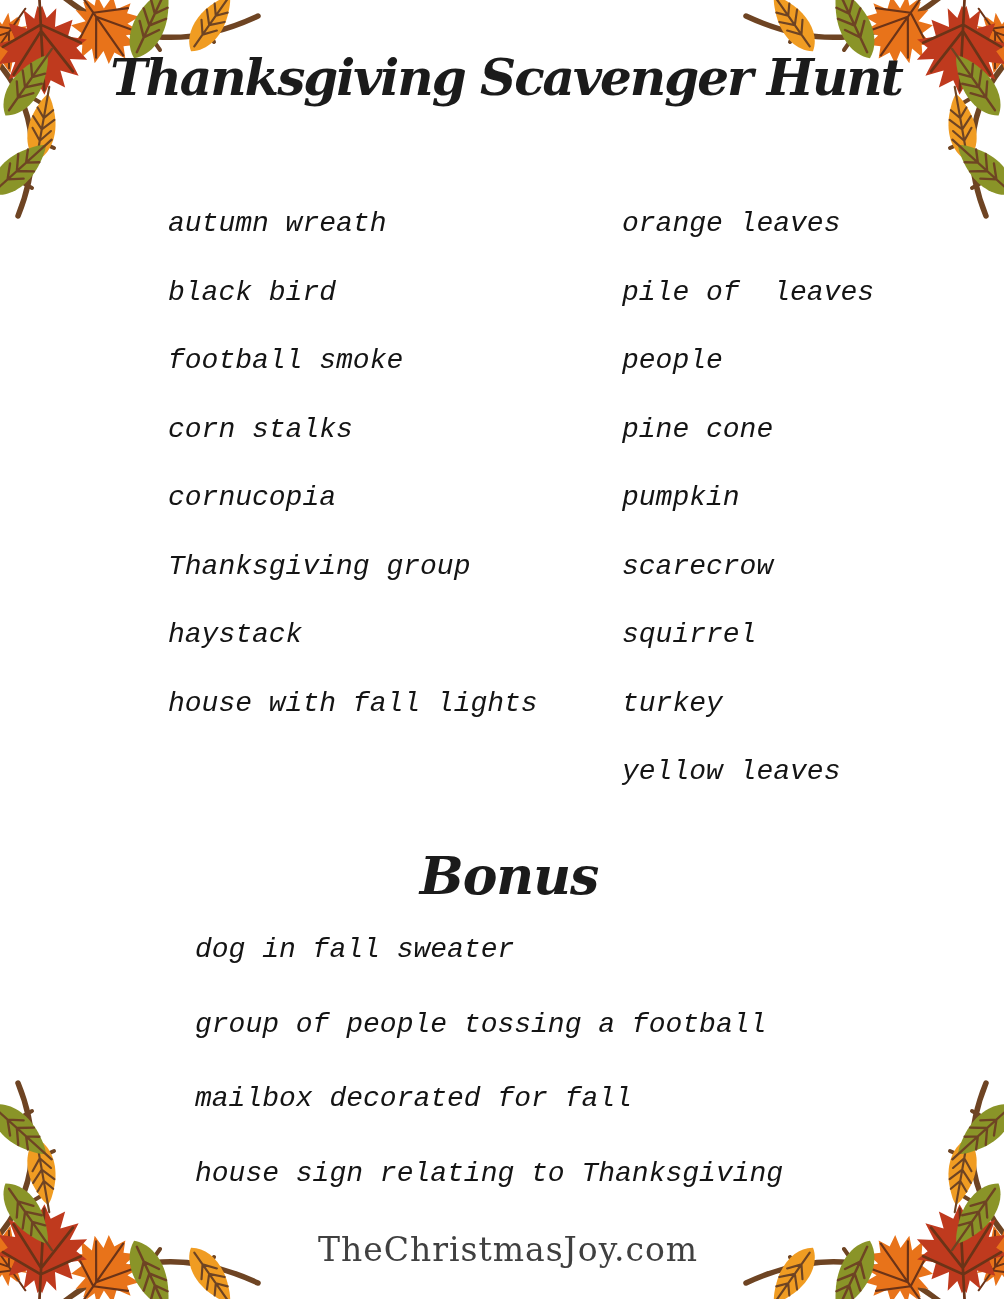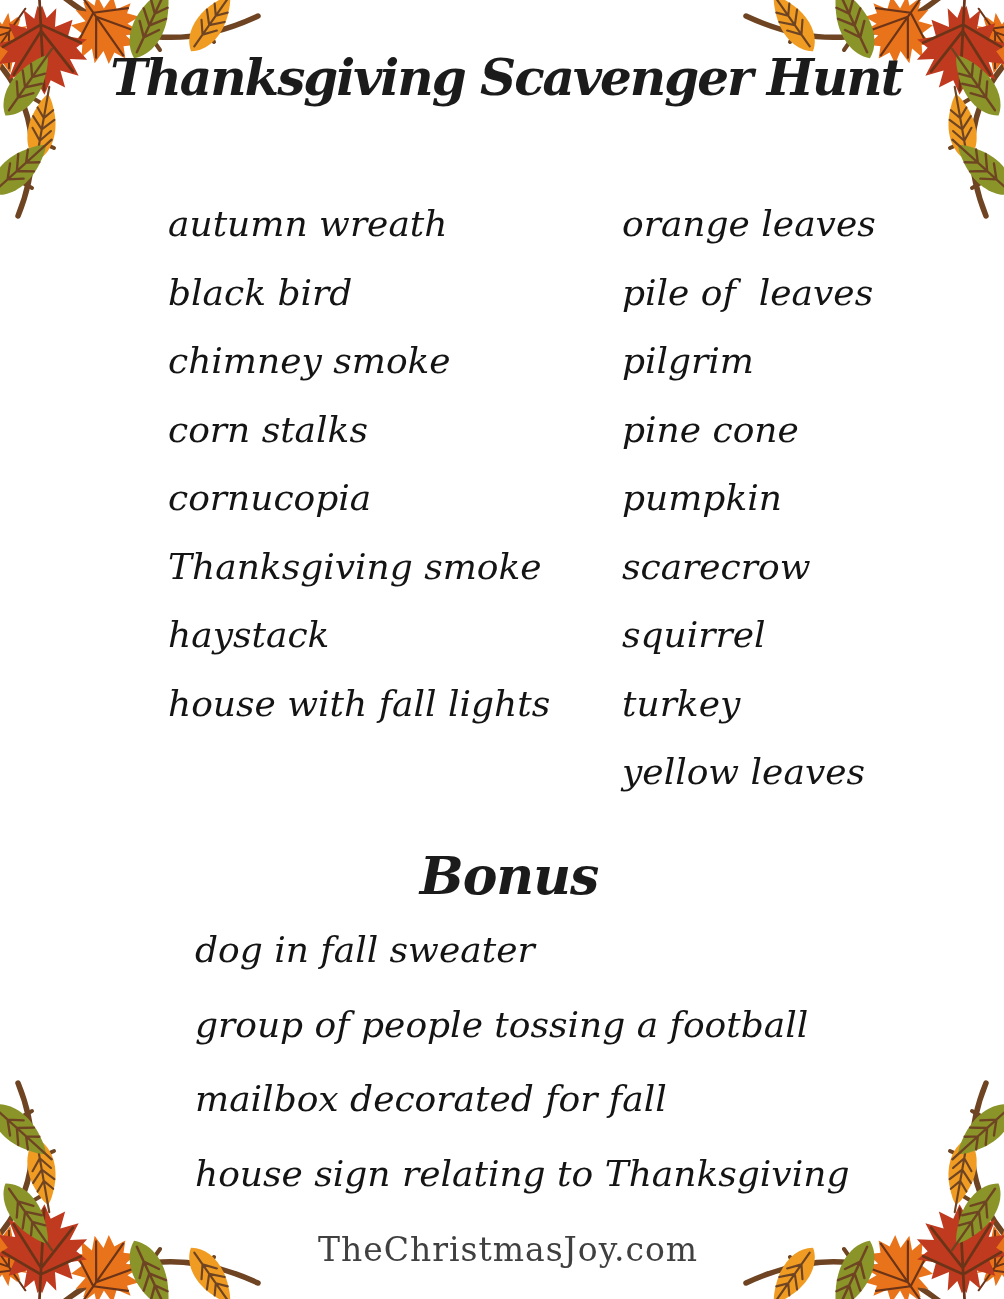--- a/index.html
+++ b/index.html
@@ -25,24 +25,25 @@
     text-align:center;
     font-style:italic;font-weight:bold;
     font-size:50px;letter-spacing:-2px;
     color:#1b1b1b;
   }
   .columns{position:absolute;top:190px;left:168px;display:flex;}
   .col{display:flex;flex-direction:column;}
   .col.left{width:454px;}
   .item{
     font-style:italic;
-    font-size:36px;
+    font-size:28px;
     line-height:68.5px;
     color:#141414;
     white-space:pre;
+    font-family:Liberation Mono, monospace;
   }
   .bonus-heading{
     position:absolute;top:838px;left:0;width:100%;margin:7px;
     text-align:center;
     font-style:italic;font-weight:bold;
     font-size:52px;letter-spacing:-1px;
     color:#1b1b1b;
   }
   .bonus-list{position:absolute;top:916px;left:195px;display:flex;flex-direction:column;gap:6px;}
   .footer{
@@ -105,31 +106,31 @@
         <use href="#leafCluster"></use>
       </svg>
   </div>
 
   <h1 class="title">Thanksgiving Scavenger Hunt</h1>
 
   <div class="columns">
     <div class="col left">
       <div class="item">autumn wreath</div>
       <div class="item">black bird</div>
-      <div class="item">chimney smoke</div>
+      <div class="item">football smoke</div>
       <div class="item">corn stalks</div>
       <div class="item">cornucopia</div>
-      <div class="item">Thanksgiving smoke</div>
+      <div class="item">Thanksgiving group</div>
       <div class="item">haystack</div>
       <div class="item">house with fall lights</div>
     </div>
     <div class="col right">
       <div class="item">orange leaves</div>
       <div class="item">pile of  leaves</div>
-      <div class="item">pilgrim</div>
+      <div class="item">people</div>
       <div class="item">pine cone</div>
       <div class="item">pumpkin</div>
       <div class="item">scarecrow</div>
       <div class="item">squirrel</div>
       <div class="item">turkey</div>
       <div class="item">yellow leaves</div>
     </div>
   </div>
 
   <h2 class="bonus-heading">Bonus</h2>

